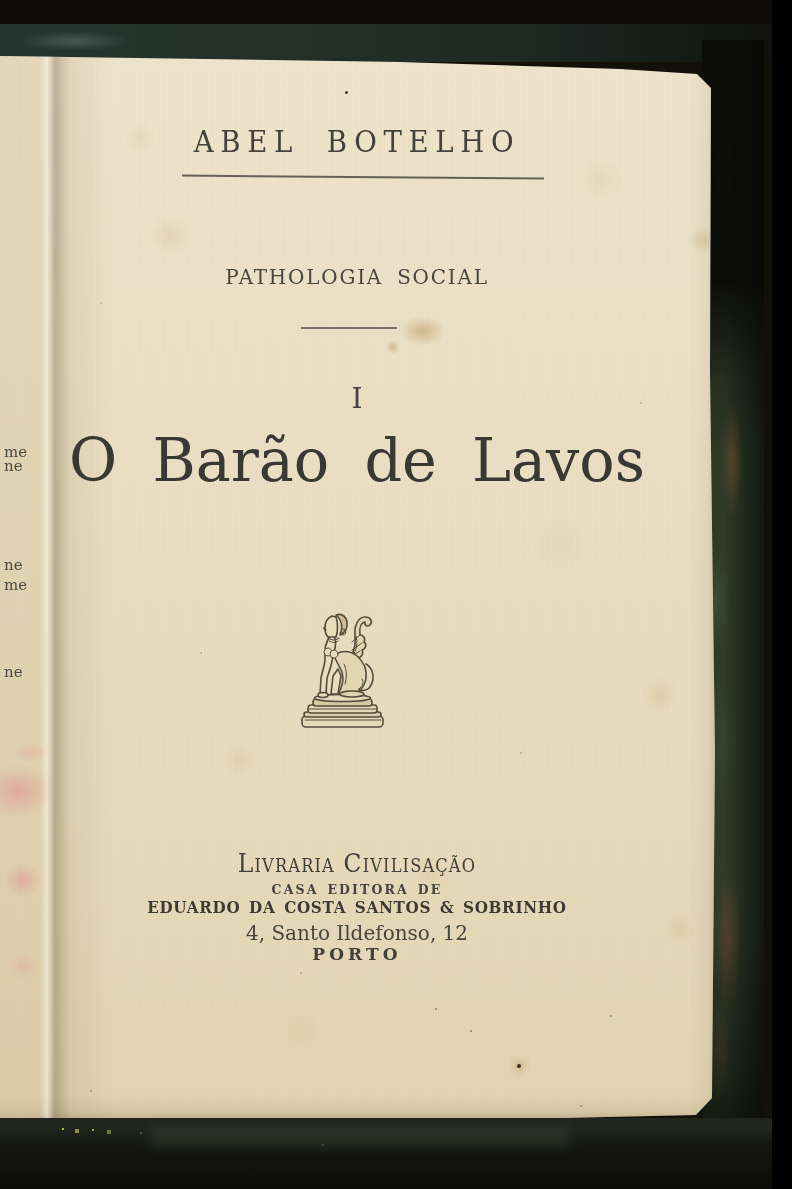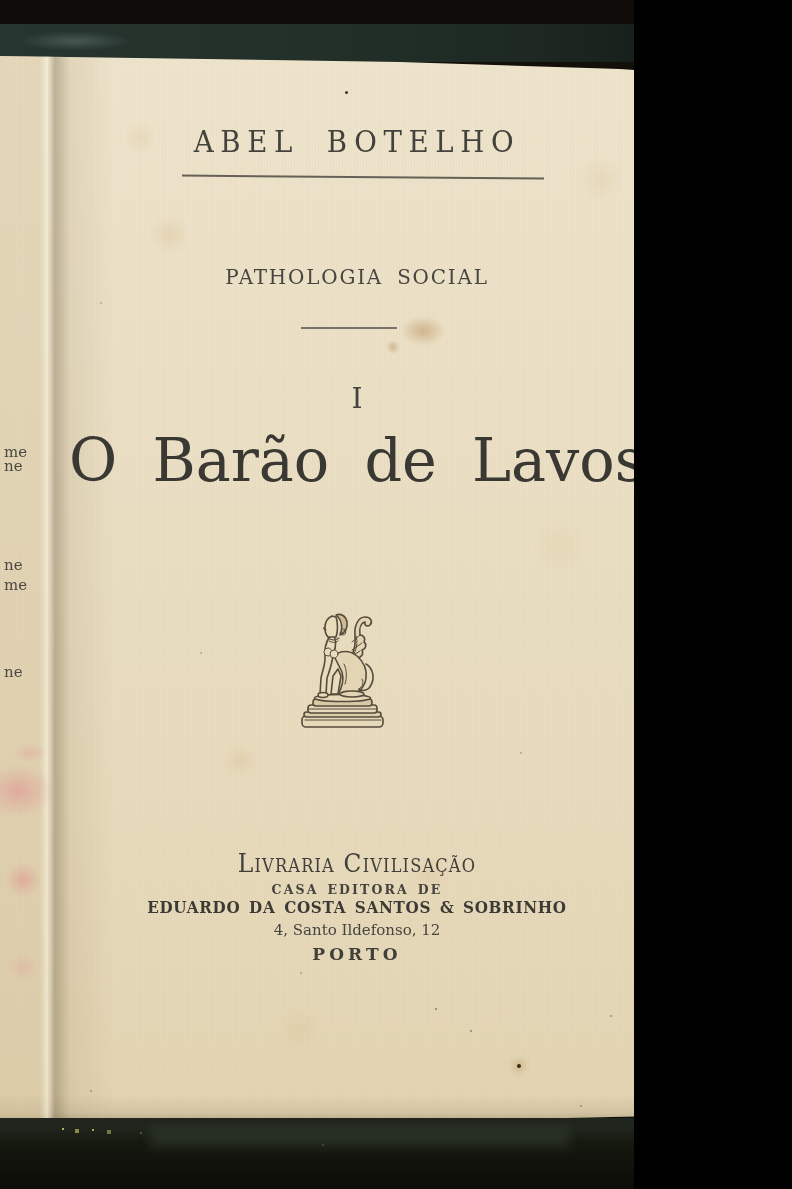--- a/index.html
+++ b/index.html
@@ -1,21 +1,21 @@
 <!DOCTYPE html>
 <html style="--surround: #16110d; --cover_teal: #233029; --marble: #2b3526; --paper: #eadfc4; --paper_hi: #eee4cc; --paper_lo: #e2d4b2; --ink: #3e3c36; --stain_pink: #dfa09c; --foxing: #b9894f;"><head>
 <meta charset="utf-8">
 <style>
   :root{
     --surround:#16110d; --cover_teal:#233029; --paper:#eadfc4; --paper_hi:#eee4cc;
     --paper_lo:#e2d4b2; --ink:#3e3c36; --marble:#2b3526; --stain_pink:#dfa09c;
     --foxing:#b9894f;
   }
   html,body{margin:0;padding:0;background:#000;}
-  .stage{position:relative;width:634px;height:1189px;overflow:hidden;
+  .stage{position:relative;width:772px;height:1189px;overflow:hidden;
          background:linear-gradient(180deg,#0f0c0a 0 26px,#131009 26px 100%);
          font-family:"DejaVu Serif","Liberation Serif",serif;}
 
   
   .cover-top{position:absolute;left:0;top:24px;width:792px;height:38px;
     background:linear-gradient(90deg,#273530 0,#233029 300px,#1d2823 540px,#151a16 700px,#100f0c 792px);}
   .cover-top .smudge{position:absolute;left:0;top:4px;width:150px;height:26px;border-radius:50%;
     background:radial-gradient(closest-side,rgba(110,130,125,.45),rgba(110,130,125,0) 75%);}
 
   
@@ -63,21 +63,21 @@
     clip-path:polygon(0 4px,400px 10px,620px 17px,697px 22px,711px 36px,710px 320px,715px 700px,712px 1046px,696px 1063px,430px 1069px,0 1071px);}
 
   .line{position:absolute;left:0;width:714px;text-align:center;line-height:1;white-space:pre;}
   .author{top:75px;font-size:30px;letter-spacing:.24em;word-spacing:.45em;transform:scaleX(.92);color:#44423c;}
   .series{top:215px;font-size:21px;letter-spacing:.09em;word-spacing:.3em;transform:scaleX(.95);color:#47453f;}
   .numeral{top:333px;font-size:28px;color:#45433d;}
   .title{top:378px;font-size:60px;word-spacing:.28em;color:#3a3833;transform:scaleX(.98);}
   .publisher{top:798px;font-size:26px;font-variant:small-caps;letter-spacing:.05em;transform:scaleX(.90);color:#413f39;}
   .casa{top:832px;font-size:12.5px;font-weight:600;letter-spacing:.17em;word-spacing:.2em;color:#45433d;}
   .proprietors{top:848px;font-size:16px;font-weight:bold;letter-spacing:.045em;word-spacing:.18em;transform:scaleX(.95);color:#3c3a34;}
-  .address{top:871px;font-size:15px;color:#46443e;}
+  .address{top:871px;font-size:20px;color:#46443e;}
   .city{top:894px;font-size:17px;font-weight:bold;letter-spacing:.24em;color:#413f39;}
 
   .rule1{position:absolute;left:182px;top:124px;width:362px;height:2px;background:#4c4a43;
     transform:rotate(.45deg);opacity:.85;}
   .rule2{position:absolute;left:301px;top:275px;width:96px;height:1.5px;background:#5a584f;opacity:.8;}
 
   .fragment{position:absolute;left:4px;font-size:15px;color:#4a4841;line-height:1;}
   .f0{top:393px;} .f1{top:407px;} .f2{top:506px;} .f3{top:526px;} .f4{top:613px;}
 
   .emblem{position:absolute;left:300px;top:560px;width:86px;height:118px;}

